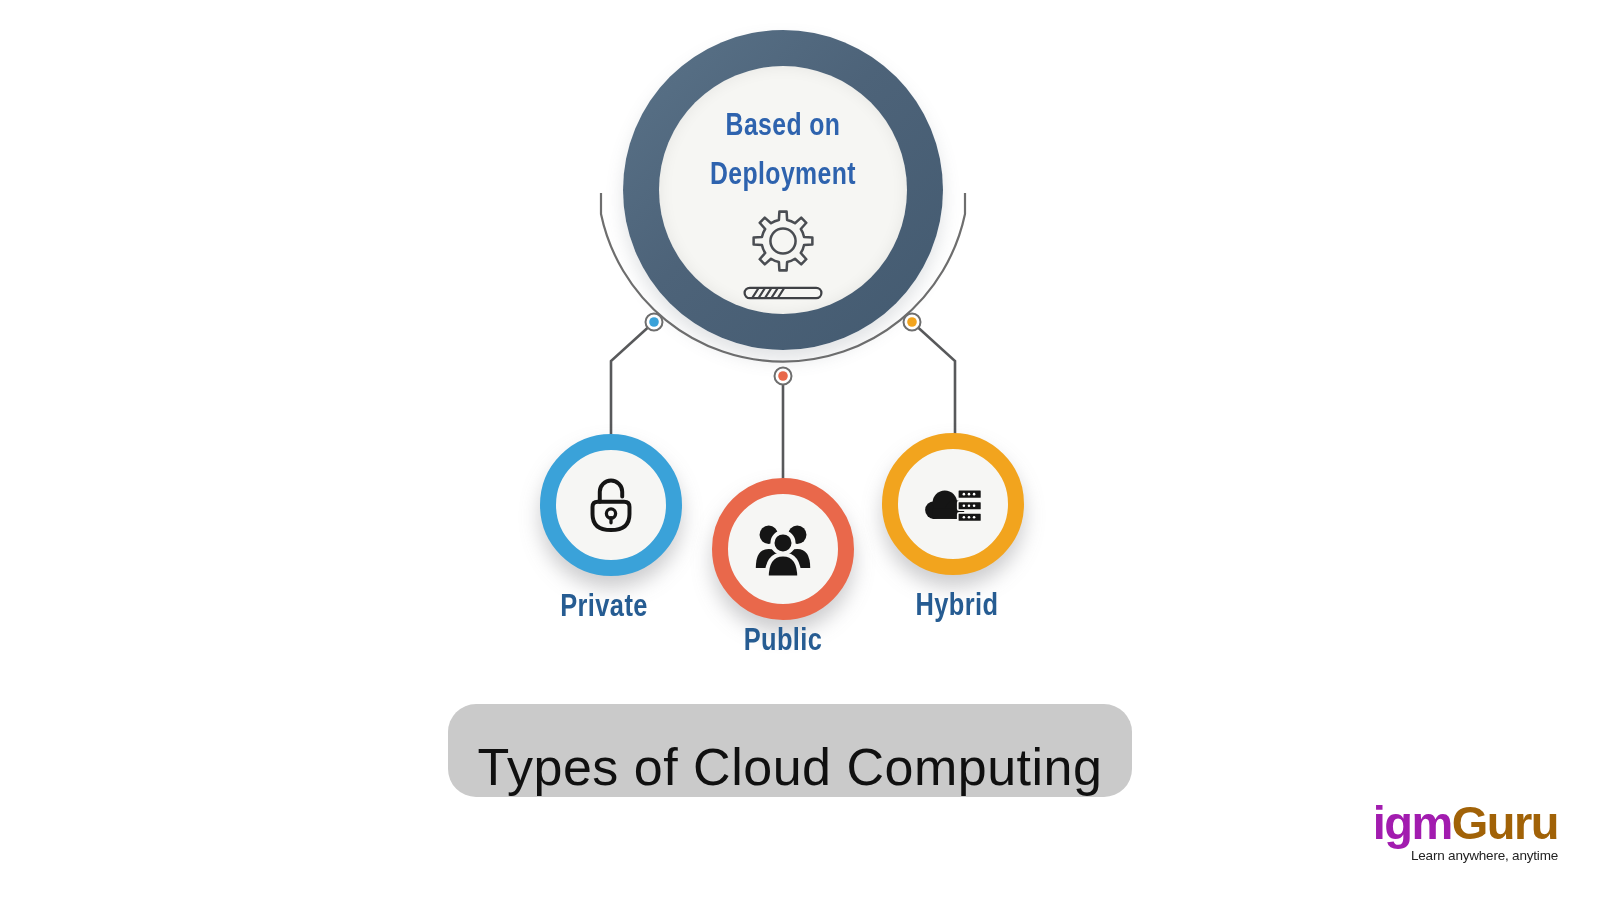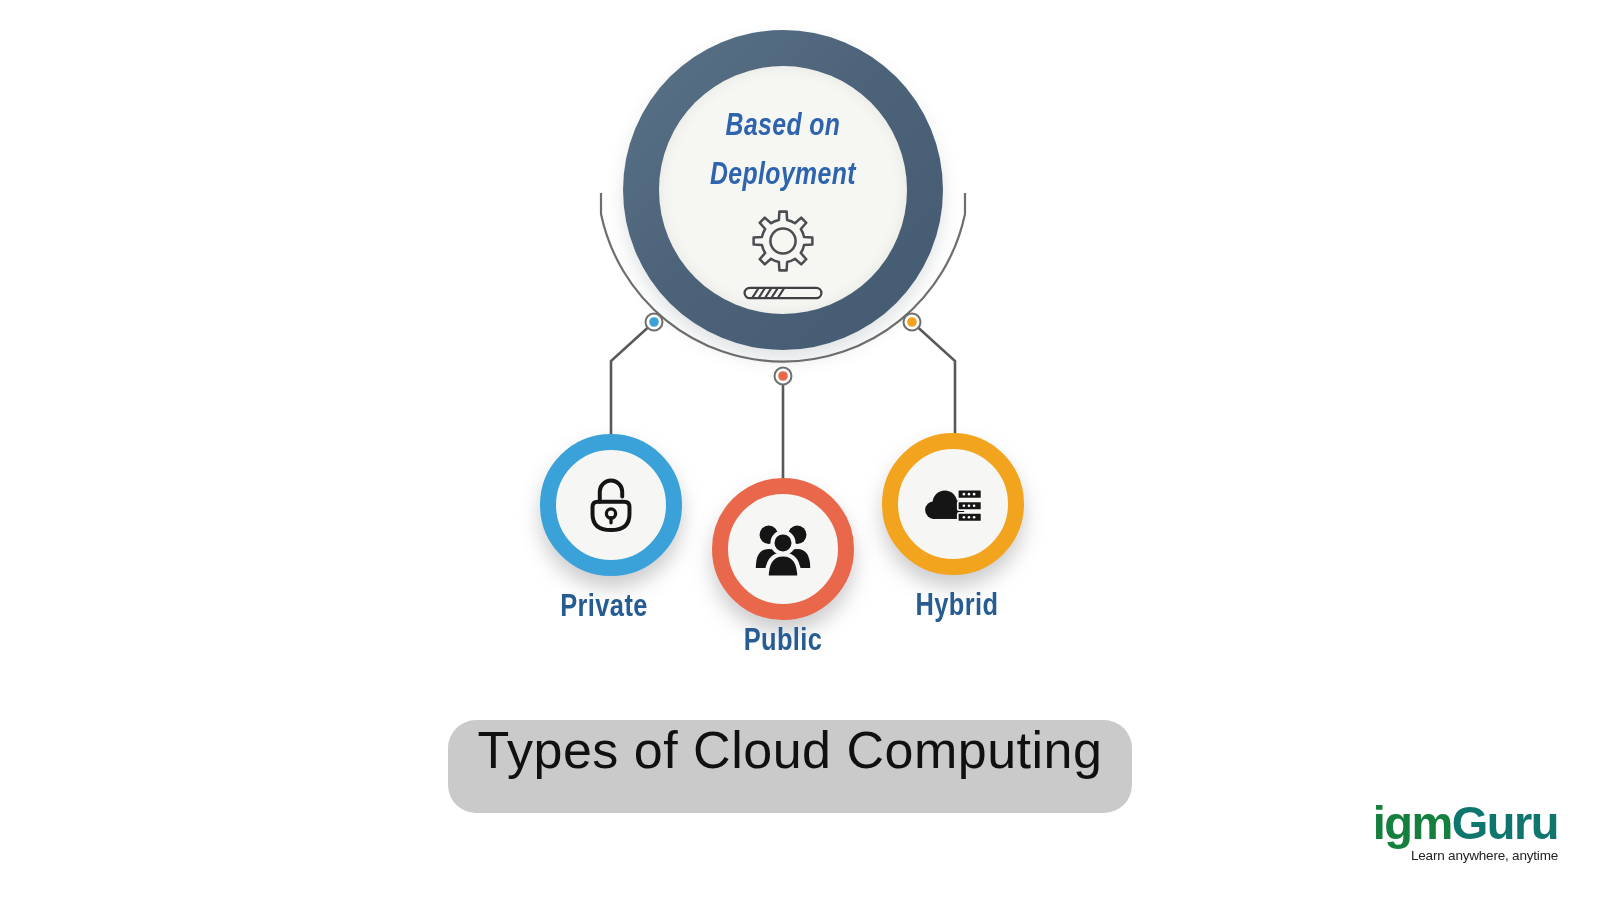--- a/index.html
+++ b/index.html
@@ -6,21 +6,21 @@
   .stage{
     position:relative;width:1600px;height:900px;overflow:hidden;background:#ffffff;
     font-family:"Liberation Sans","DejaVu Sans",sans-serif;
   }
   .overlay{position:absolute;left:0;top:0;z-index:1;}
 
   
   .root-circle{
     position:absolute;left:623px;top:30px;width:320px;height:320px;border-radius:50%;
     background:linear-gradient(135deg,#5a7389 0%,#4d6379 45%,#435a70 100%);
-    z-index:2;box-shadow:0 10px 18px rgba(90,100,110,.18);font-style:italic;
+    z-index:2;box-shadow:0 10px 18px rgba(90,100,110,.18);
   }
   .root-inner{
     position:absolute;left:36px;top:36px;width:248px;height:248px;border-radius:50%;
     background:#f6f6f3;box-shadow:inset 0 0 16px rgba(0,0,0,.07);
   }
   .root-title{
     position:absolute;left:0;top:34px;width:248px;text-align:center;
     font-weight:bold;font-size:31px;line-height:49px;color:#2e63ae;
     transform:scaleX(.8);transform-origin:50% 0;letter-spacing:.5px;
   }
@@ -35,22 +35,22 @@
   }
   .node svg{display:block;}
   .node-label{
     position:absolute;width:200px;text-align:center;z-index:2;
     font-weight:bold;font-size:31px;color:#265c92;
     transform:scaleX(.82);letter-spacing:.5px;
   }
 
   
   .title-banner{
-    position:absolute;left:448px;top:720px;width:684px;height:93px;border-radius:28px;
-    background:#cacaca;display:flex;align-items:flex-start;justify-content:center;z-index:2;
+    position:absolute;left:448px;top:704px;width:684px;height:93px;border-radius:28px;
+    background:#cacaca;display:flex;align-items:flex-end;justify-content:center;z-index:2;
   }
   .title-banner .txt{font-size:52px;color:#101010;letter-spacing:.5px;}
 
   
   .brand{position:absolute;right:42px;top:799px;text-align:right;z-index:2;line-height:1;}
   .brand .word{font-weight:bold;font-size:47px;letter-spacing:-1.5px;}
   .brand .tagline{font-weight:normal;font-size:13.5px;color:#222;margin-top:3px;letter-spacing:-.2px;}
 </style>
 </head>
 <body>
@@ -159,18 +159,18 @@
     </span>
   </div>
   <div class="node-label" style="left:857px;top:587px;">Hybrid</div>
 
   <div class="title-banner" style="background-color: rgb(202, 202, 202);">
     <div class="txt">Types of Cloud Computing</div>
   </div>
 
   <div class="brand">
     <div class="word">
-      <span style="color: #15803d;">igm</span><span style="color: #0f766e;">Guru</span>
+      <span style="color: #a21caf;">igm</span><span style="color: #a16207;">Guru</span>
     </div>
     <div class="tagline">Learn anywhere, anytime</div>
   </div>
 
 </div>
 
 </body></html>

